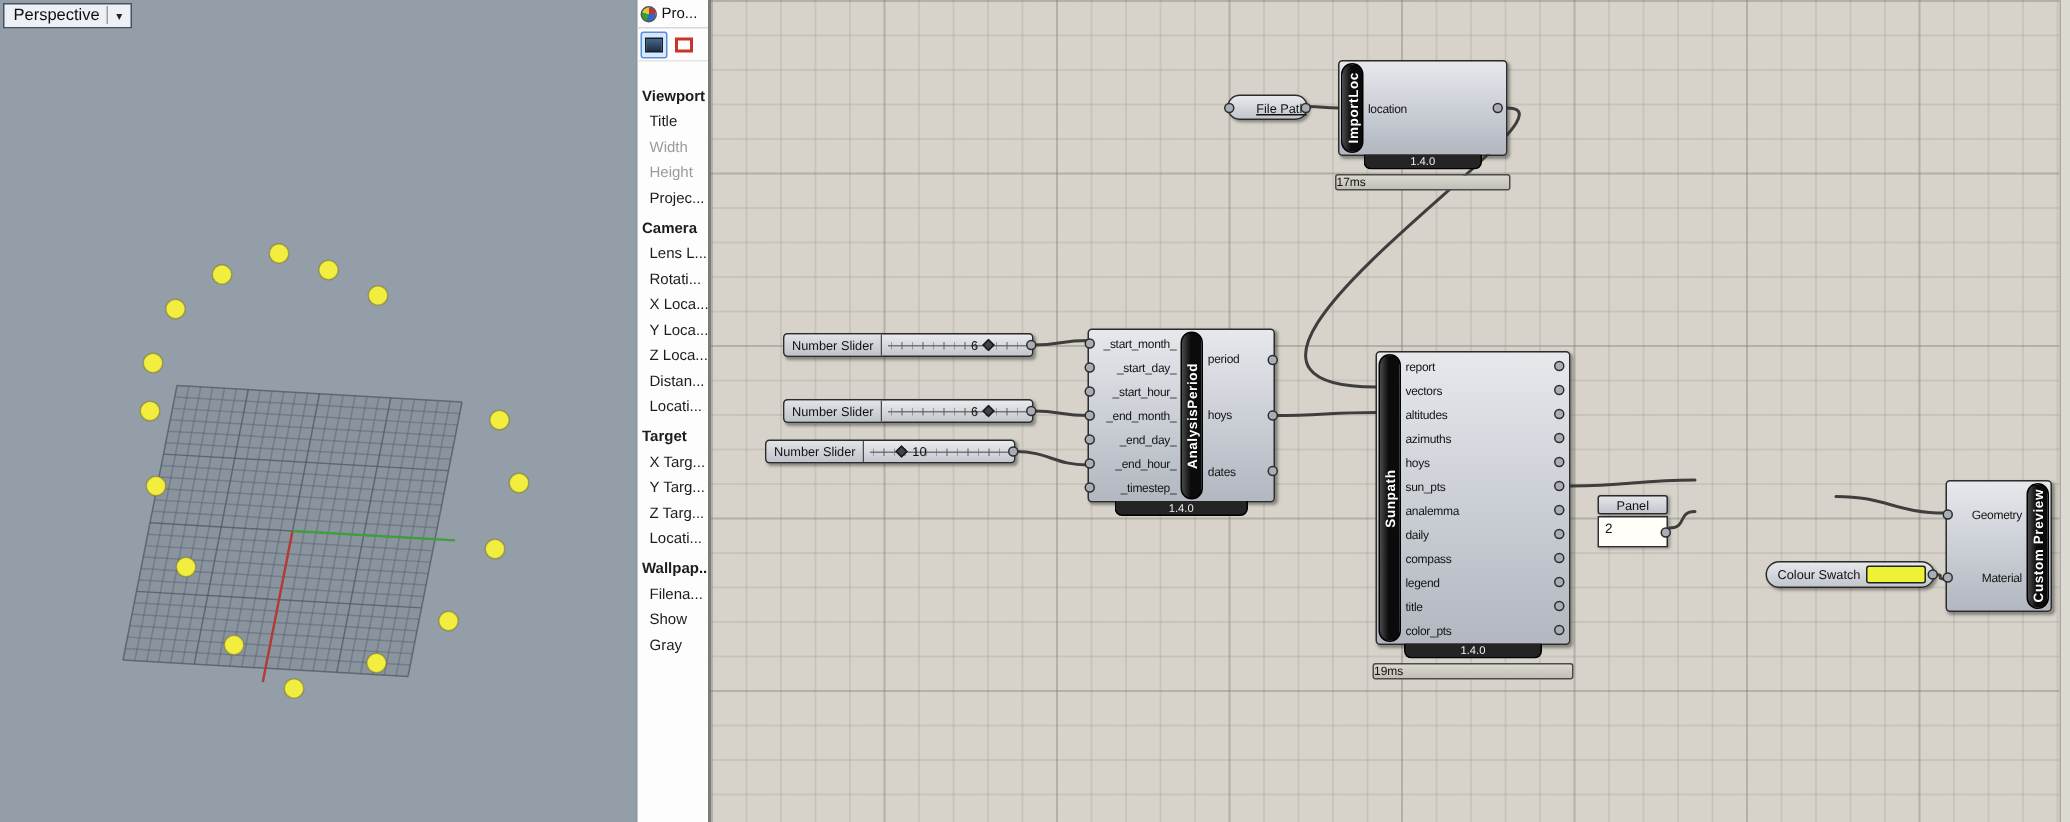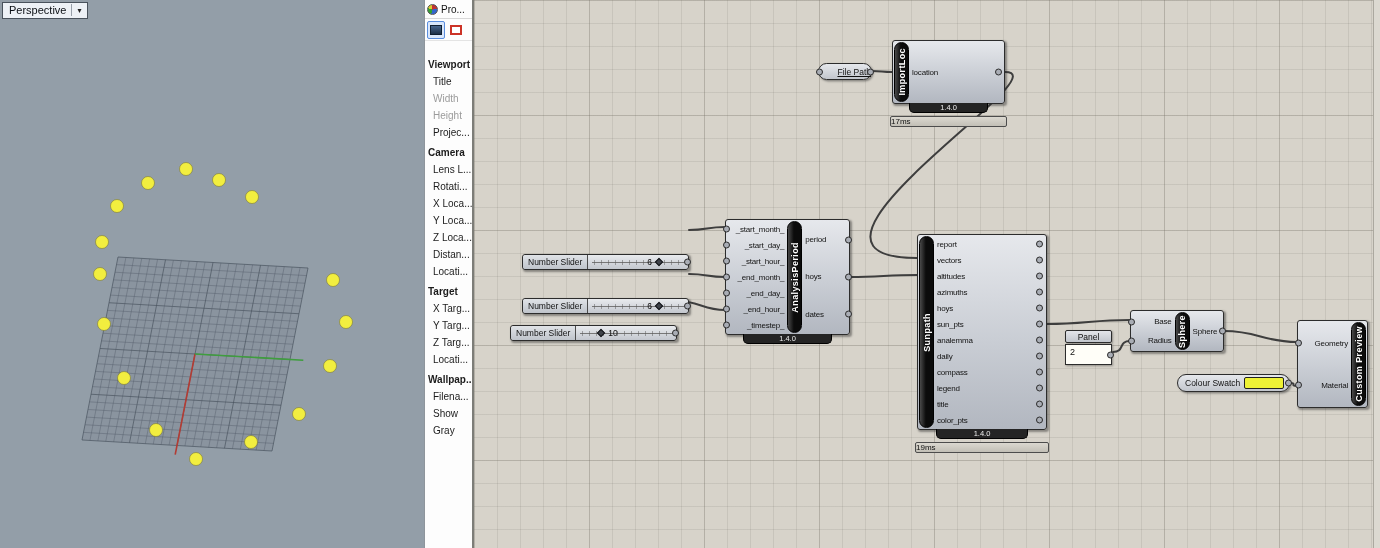--- a/index.html
+++ b/index.html
@@ -53,21 +53,21 @@
   .port{position:relative;flex:1;display:flex;align-items:center;font-size:8px;letter-spacing:-0.2px;color:#141414;white-space:nowrap;}
   .ports.in .port{justify-content:flex-end;padding-right:3px;}
   .ports.out .port{justify-content:flex-start;padding-left:3px;}
   .pin::before{content:"";position:absolute;left:-4px;top:50%;transform:translateY(-50%);width:5px;height:5px;border-radius:50%;background:#a9adb5;border:1px solid #2c2c2c;}
   .pout::after{content:"";position:absolute;right:-4px;top:50%;transform:translateY(-50%);width:5px;height:5px;border-radius:50%;background:#a9adb5;border:1px solid #2c2c2c;}
   .capsule{flex:0 0 15px;display:flex;align-items:center;justify-content:center;background:linear-gradient(90deg,#4a4a4a,#0b0b0b 45%);border:1px solid #000;border-radius:8px;}
   .capsule span{writing-mode:vertical-rl;transform:rotate(180deg);color:#fff;font-size:9px;font-weight:700;letter-spacing:.4px;white-space:nowrap;}
   .vtag{position:absolute;top:100%;left:14%;right:14%;height:10px;background:#242424;border:1px solid #000;border-top:none;border-radius:0 0 5px 5px;color:#eee;font-size:7.5px;line-height:9px;text-align:center;}
   .prof{position:absolute;top:calc(100% + 13px);left:-3px;right:-3px;height:11px;background:linear-gradient(#dbd8d0,#c2bfb6);border:1px solid #4c4c4c;border-radius:2px;color:#111;font-size:8px;line-height:9px;}
 
-  .gh-slider{position:absolute;display:flex;align-items:stretch;background:linear-gradient(#e9ebee,#c3c7ce);border:1px solid #2c2c2c;border-radius:3px;box-shadow:1.5px 1.5px 2px rgba(40,40,40,.45);margin-top:32px;}
+  .gh-slider{position:absolute;display:flex;align-items:stretch;background:linear-gradient(#e9ebee,#c3c7ce);border:1px solid #2c2c2c;border-radius:3px;box-shadow:1.5px 1.5px 2px rgba(40,40,40,.45);}
   .gh-slider::after{content:"";position:absolute;right:-3px;top:50%;transform:translateY(-50%);width:5px;height:5px;border-radius:50%;background:#a9adb5;border:1px solid #2c2c2c;}
   .sl-label{display:flex;align-items:center;padding:0 5px;font-size:8.5px;color:#111;background:linear-gradient(#e0e3e7,#bfc4cb);border-right:1px solid #4c4c4c;border-radius:3px 0 0 3px;white-space:nowrap;}
   .sl-track{position:relative;flex:1;}
   .sl-track::before{content:"";position:absolute;left:4px;right:4px;top:50%;height:1px;background:#777;}
   .sl-track::after{content:"";position:absolute;left:6px;right:6px;top:calc(50% - 2px);height:5px;background:repeating-linear-gradient(90deg,rgba(90,90,90,.5) 0 1px,transparent 1px 7px);}
   .sl-knob{position:absolute;top:50%;width:6px;height:6px;background:#3f434a;border:1px solid #16181c;transform:translate(-50%,-50%) rotate(45deg);z-index:1;}
   .sl-val{position:absolute;top:50%;font-size:8.5px;color:#101010;z-index:1;white-space:nowrap;}
 
   .gh-panel{position:absolute;}
   .panel-head{height:13px;line-height:12px;text-align:center;font-size:8.5px;color:#111;background:linear-gradient(#e3e5e9,#c2c6cd);border:1px solid #2c2c2c;border-radius:2px;box-shadow:1px 1px 2px rgba(40,40,40,.4);}
@@ -297,32 +297,20 @@
             <div class="port pout">title</div>
             <div class="port pout">color_pts</div>
           </div>
           <div class="vtag">1.4.0</div>
           <div class="prof">19ms</div>
         </div>
         <div class="gh-panel" style="left: 591px; top: 330px; width: 47px; height: 35px;">
           <div class="panel-head">Panel</div>
           <div class="panel-body">2</div>
         </div>
-        <div class="gh-comp" style="left: 656px; top: 310px; width: 94px; height: 42px;">
-          <div class="ports in">
-            <div class="port pin">Base</div>
-            <div class="port pin">Radius</div>
-          </div>
-          <div class="capsule">
-            <span>Sphere</span>
-          </div>
-          <div class="ports out">
-            <div class="port pout">Sphere</div>
-          </div>
-        </div>
         <div class="gh-swatch" style="left: 703px; top: 374px; width: 113px; height: 18px;">
           <div class="swatch-label">Colour Swatch</div>
           <div class="swatch-chip" style="background: rgb(238, 242, 53);"></div>
         </div>
         <div class="gh-comp" style="left: 823px; top: 320px; width: 71px; height: 88px;">
           <div class="ports in">
             <div class="port pin">Geometry</div>
             <div class="port pin">Material</div>
           </div>
           <div class="capsule">

